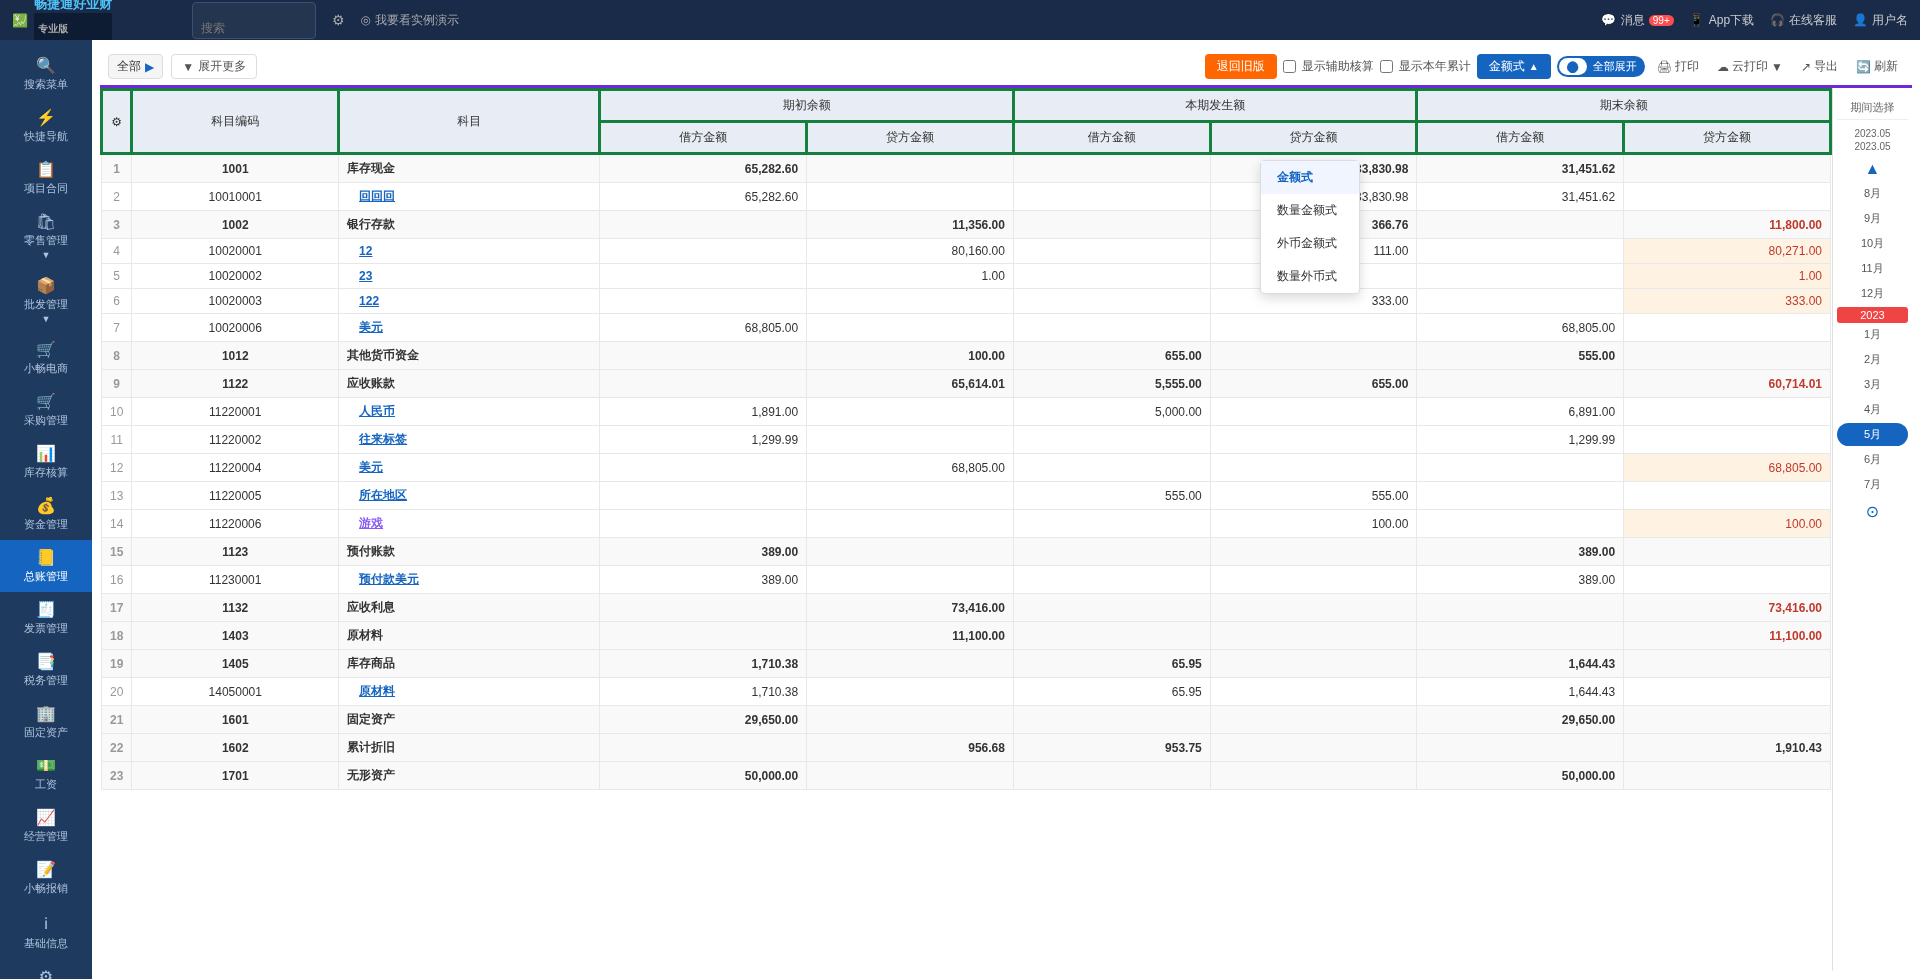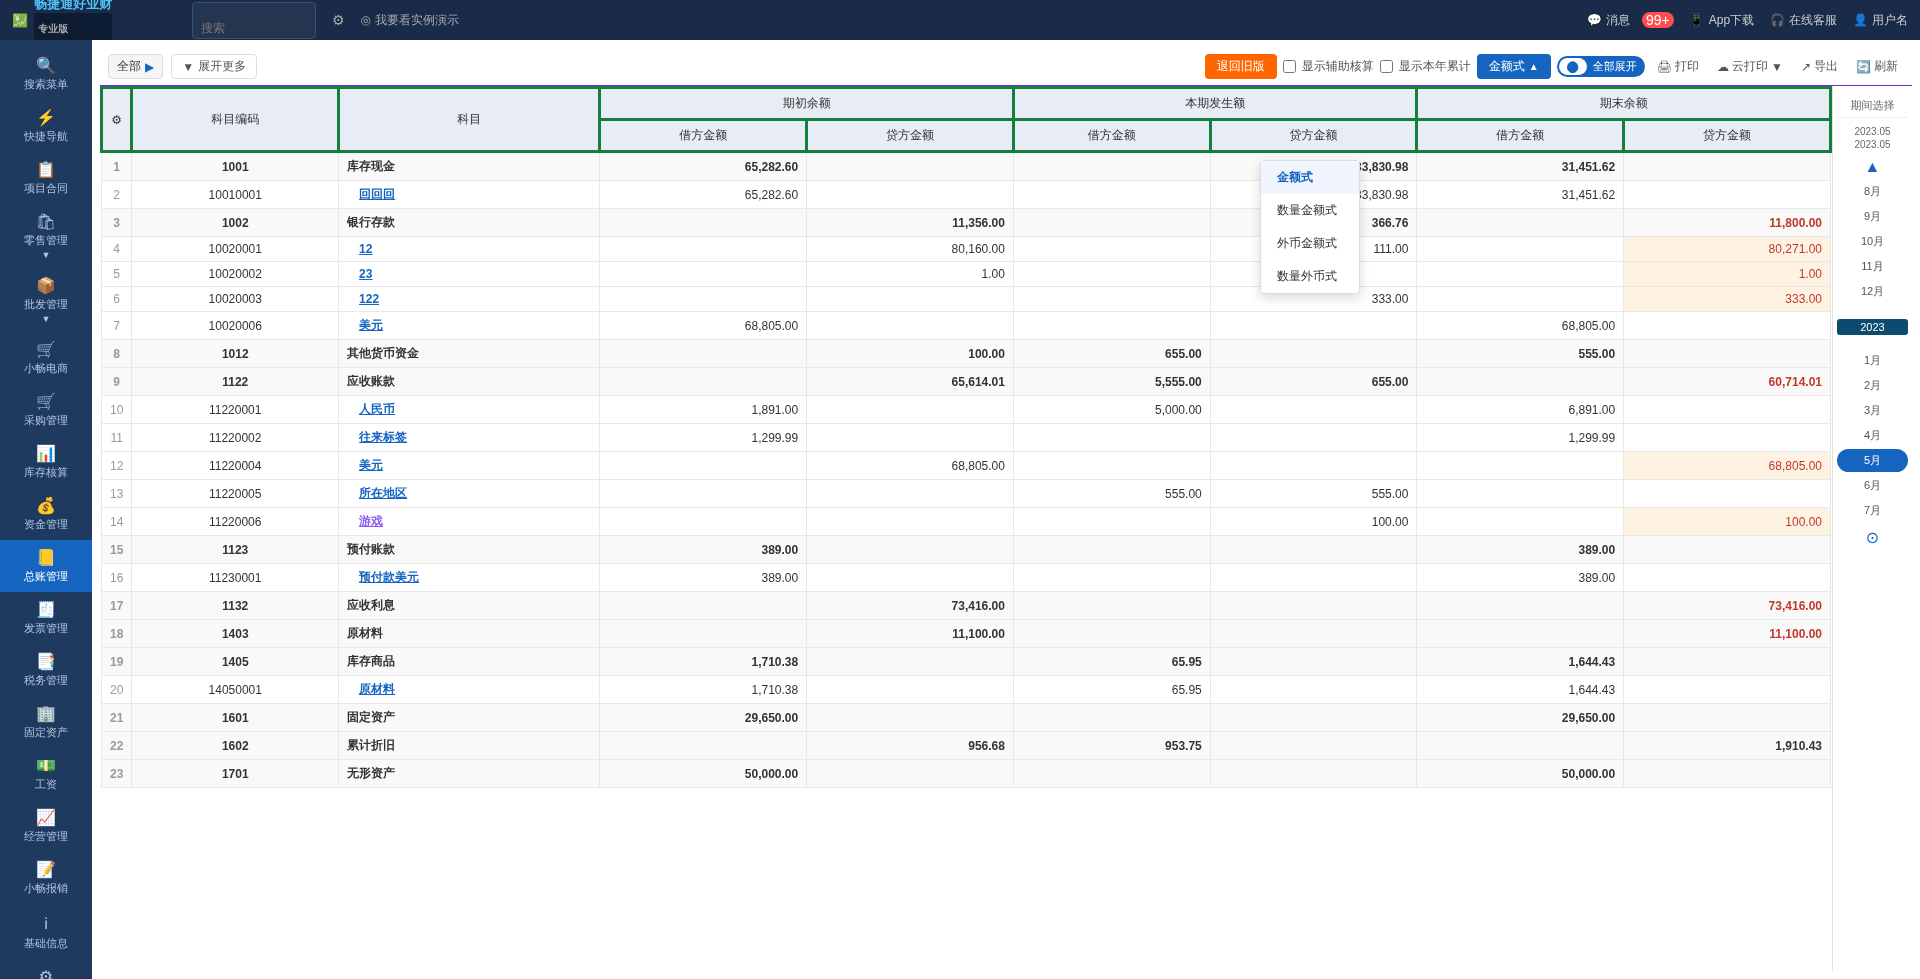--- a/index.html
+++ b/index.html
@@ -8,21 +8,21 @@
     
     .top-bar { display: flex; align-items: center; background: #1a2b4a; height: 40px; padding: 0 12px; color: #fff; }
     .top-bar-logo { display: flex; align-items: center; gap: 6px; font-size: 13px; font-weight: bold; color: #4fc3f7; min-width: 180px; }
     .top-bar-logo .version { font-size: 10px; color: #aaa; background: #0d1b33; padding: 9px 4px; border-radius: 2px; }
     .top-bar-middle { flex: 1; display: flex; align-items: center; gap: 16px; }
     .top-bar-search { background: #243550; border: 1px solid #3a5070; border-radius: 4px; padding: 18px 24px 3px 8px; color: #ccc; width: 124px; font-size: 12px; }
     .top-bar-icon { color: #aaa; cursor: pointer; font-size: 14px; }
     .top-bar-demo { display: flex; align-items: center; gap: 4px; color: #aaa; font-size: 12px; cursor: pointer; }
     .top-bar-right { display: flex; align-items: center; gap: 16px; }
     .top-bar-right-item { display: flex; align-items: center; gap: 4px; color: #ccc; cursor: pointer; font-size: 12px; }
-    .badge { background: #ff4d4f; color: #fff; border-radius: 10px; padding: 0 4px; font-size: 14px; min-width: 18px; text-align: right; margin-left: 8px; }
+    .badge { background: #ff4d4f; color: #fff; border-radius: 10px; padding: 0 4px; font-size: 10px; min-width: 18px; text-align: right; }
 
     
     .main-layout { display: flex; height: calc(979px - 40px); }
 
     
     .sidebar { width: 92px; background: #1e3a5f; display: flex; flex-direction: column; align-items: center; padding-top: 8px; overflow-y: auto; }
     .sidebar-item { width: 100%; display: flex; flex-direction: column; align-items: center; padding: 8px 4px; cursor: pointer; color: #b0c4de; font-size: 11px; gap: 2px; }
     .sidebar-item.active { background: #1565c0; color: #fff; }
     .sidebar-icon { font-size: 16px; }
 
@@ -32,21 +32,21 @@
     
     .tab-bar { display: flex; align-items: center; background: #fff; border-bottom: 1px solid #e0e0e0; padding: 0 8px; height: 36px; gap: 4px; }
     .tab-home { padding: 6px 12px; color: #555; cursor: pointer; font-size: 12px; }
     .tab-active { background: #1565c0; color: #fff; padding: 6px 12px; border-radius: 4px 4px 0 0; font-size: 12px; display: flex; align-items: center; gap: 4px; }
     .tab-close { cursor: pointer; color: rgba(255,255,255,0.8); font-size: 10px; }
 
     
     .page-content { flex: 1; background: #fff; margin: 0; padding: 8px; overflow: hidden; display: flex; flex-direction: column; position: relative; }
 
     
-    .toolbar { display: flex; align-items: center; gap: 8px; padding: 6px 8px; background: #fff; border-bottom: 1px solid #6d28d9; flex-wrap: nowrap; }
+    .toolbar { display: flex; align-items: center; gap: 8px; padding: 6px 8px; background: #fff; border-bottom: 3px solid #6d28d9; flex-wrap: nowrap; }
     .toolbar-left { display: flex; align-items: center; gap: 8px; flex: 1; }
     .toolbar-right { display: flex; align-items: center; gap: 6px; }
     .breadcrumb-all { display: flex; align-items: center; gap: 4px; background: #f5f5f5; border: 1px solid #ddd; border-radius: 4px; padding: 3px 8px; font-size: 12px; cursor: pointer; }
     .breadcrumb-arrow { color: #1565c0; font-size: 12px; }
     .expand-btn { display: flex; align-items: center; gap: 4px; border: 1px solid #ddd; border-radius: 4px; padding: 3px 10px; cursor: pointer; font-size: 12px; color: #555; background: #fff; }
     .btn-back { background: #ff6600; color: #fff; border: none; border-radius: 4px; padding: 4px 12px; cursor: pointer; font-size: 12px; }
     .checkbox-group { display: flex; align-items: center; gap: 4px; font-size: 12px; color: #555; }
     .checkbox-group input { margin-right: 2px; }
     .btn-gold-style { background: #1565c0; color: #fff; border: none; border-radius: 4px; padding: 4px 12px; cursor: pointer; font-size: 12px; display: flex; align-items: center; gap: 4px; position: relative; }
     .btn-gold-style .dropdown-arrow { font-size: 10px; }
@@ -71,21 +71,21 @@
     .dropdown-menu { position: absolute; top: 120px; right: 560px; background: #fff; border: 1px solid #ddd; border-radius: 4px; box-shadow: 0 4px 12px rgba(0,0,0,0.15); z-index: 100; min-width: 100px; }
     .dropdown-menu-item { padding: 8px 16px; cursor: pointer; font-size: 12px; color: #333; }
     .dropdown-menu-item.active { color: #1565c0; font-weight: bold; background: #f0f5ff; }
 
     
     .right-panel { width: 80px; background: #fff; border-left: 1px solid #e0e0e0; display: flex; flex-direction: column; padding: 8px 4px; }
     .right-panel-title { font-size: 11px; color: #666; text-align: center; padding: 4px 0; border-bottom: 1px solid #eee; margin-bottom: 8px; }
     .month-item { padding: 4px 6px; font-size: 11px; color: #555; cursor: pointer; text-align: center; border-radius: 3px; margin-bottom: 2px; }
     .month-item.active { background: #1565c0; color: #fff; border-radius: 12px; }
     .month-nav { text-align: center; cursor: pointer; color: #1565c0; font-size: 16px; padding: 4px; }
-    .year-badge { background: #0c4a6e; color: #fff; border-radius: 3px; padding: 2px 6px; font-size: 11px; text-align: center; margin: 14px 0; cursor: pointer; }
+    .year-badge { background: #ef4444; color: #fff; border-radius: 3px; padding: 2px 6px; font-size: 11px; text-align: center; margin: 0 0; cursor: pointer; }
   </style>
 </head>
 <body>
 
 <div class="top-bar">
   <div class="top-bar-logo">
     <span>💹</span>
     <div>
       <div>畅捷通好业财</div>
       <div class="version">专业版</div>

